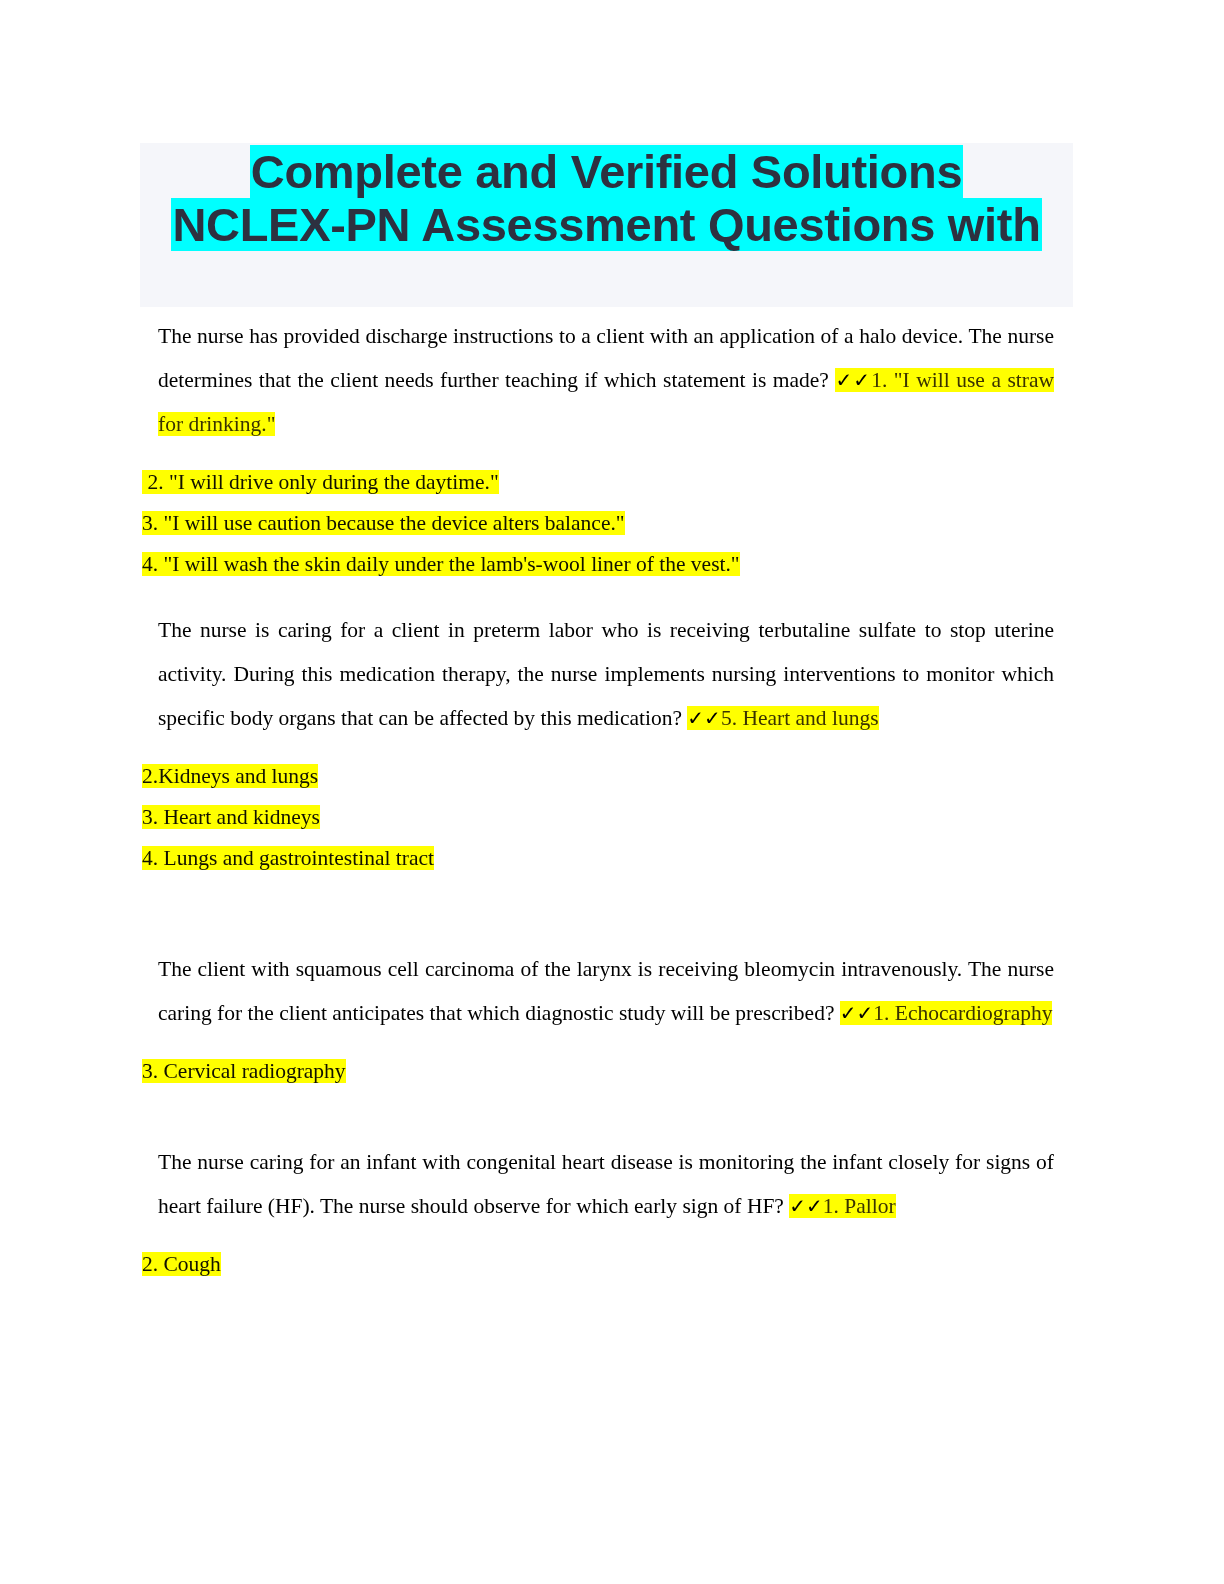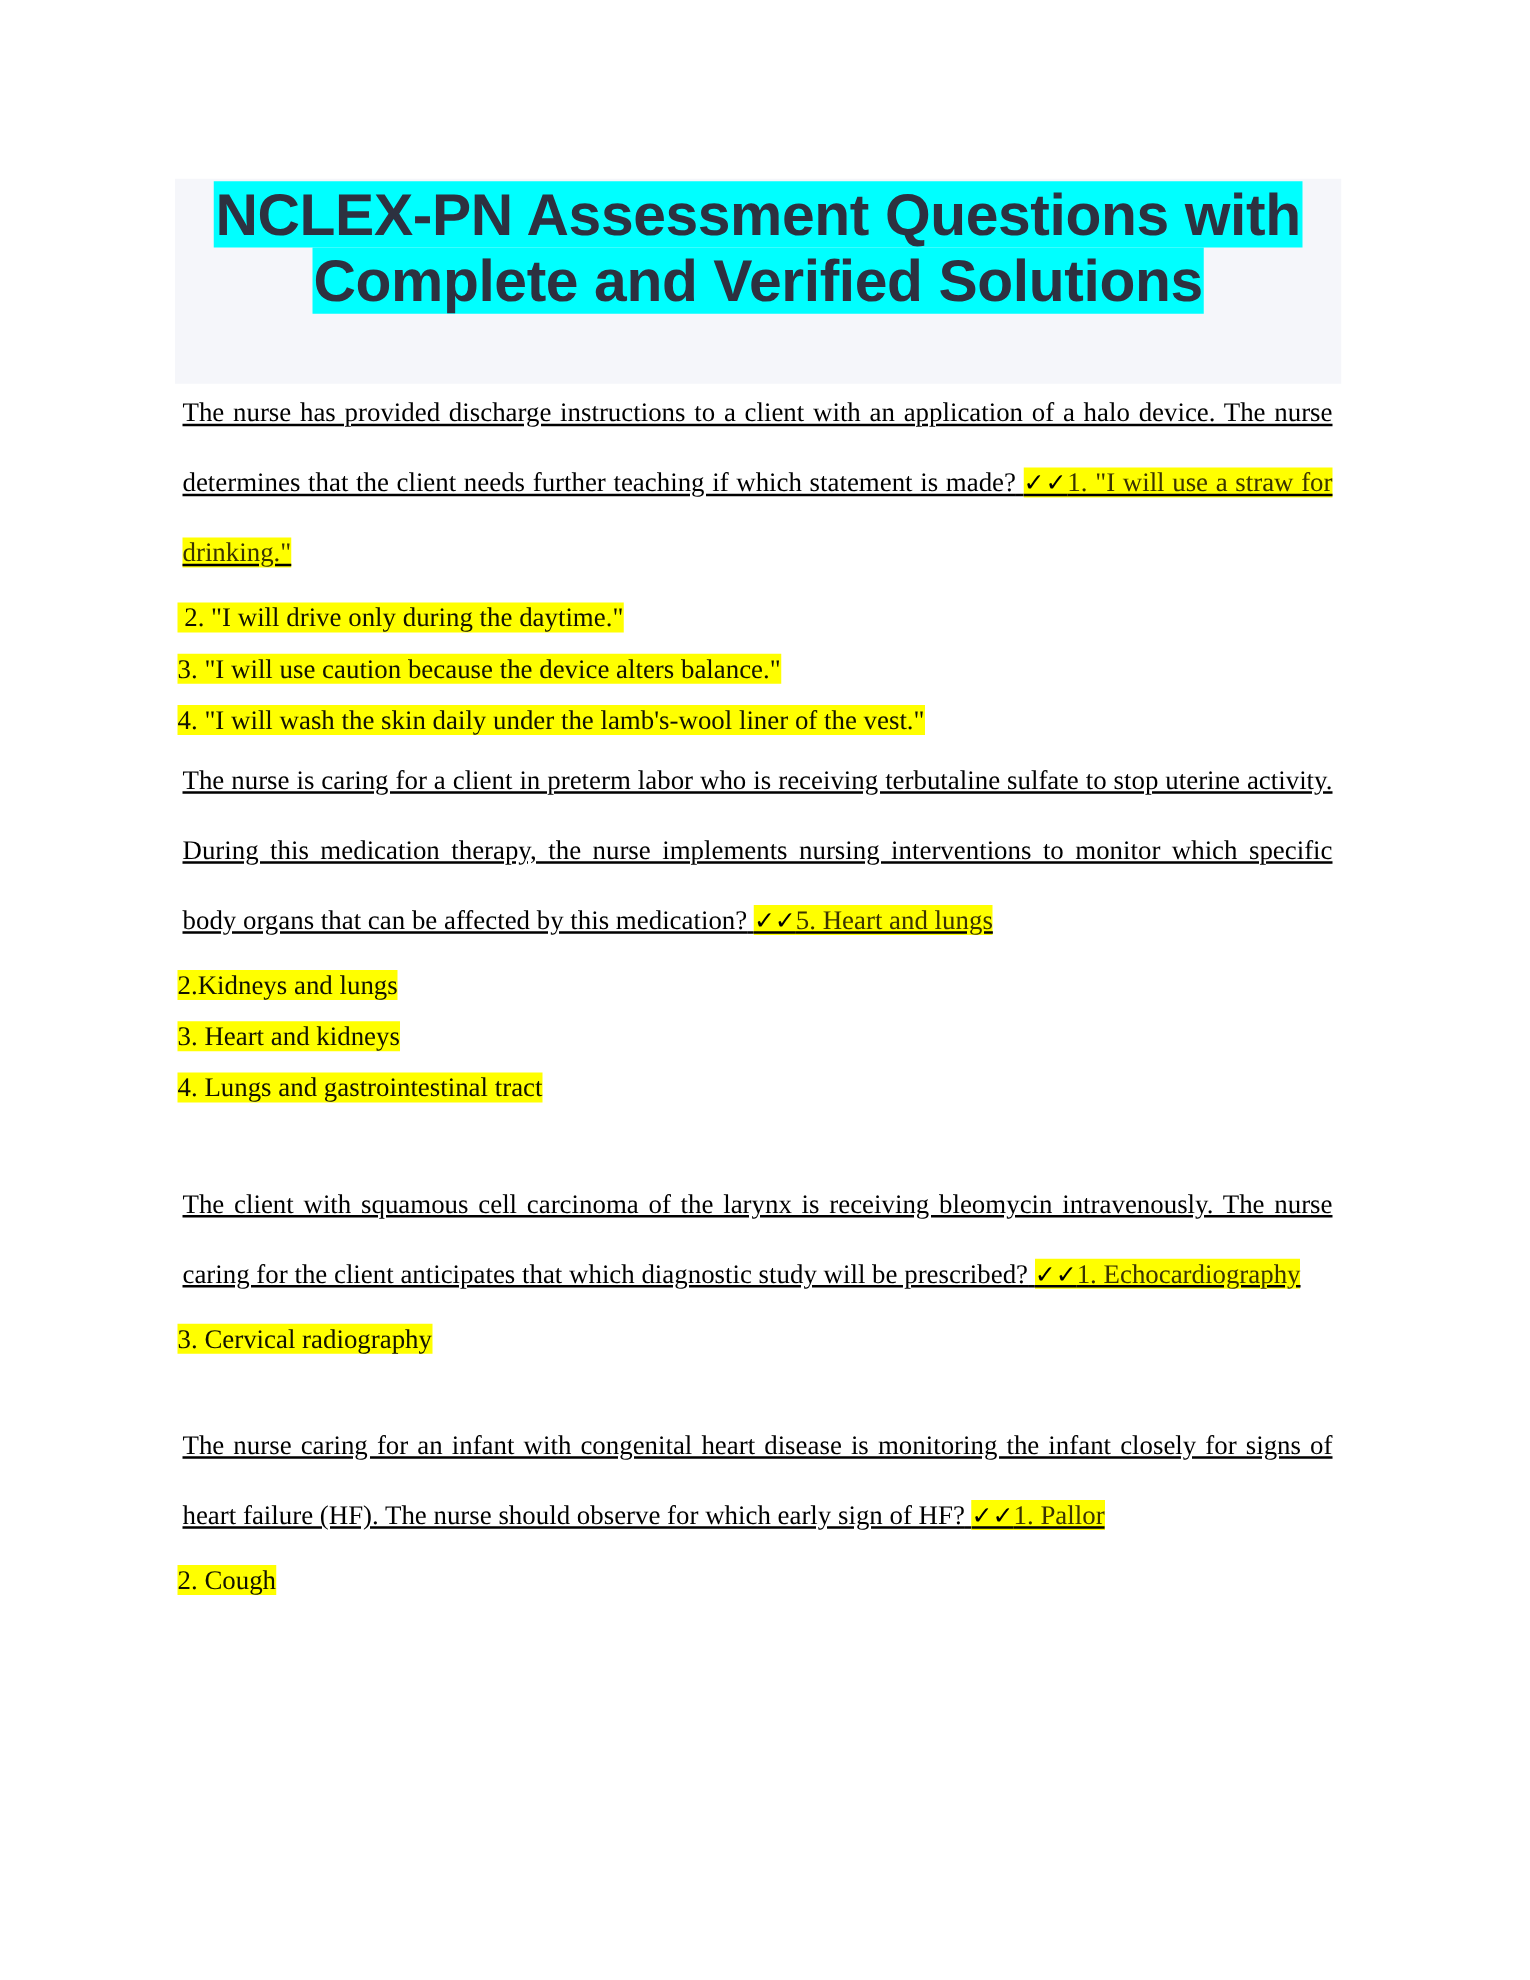--- a/index.html
+++ b/index.html
@@ -47,25 +47,24 @@
     }
     .question {
       position: absolute;
       left: 2px;
       width: 928px;
       font-family: "Liberation Serif", serif;
       font-size: 21.5px;
       color: #000000;
     }
     .stem {
-      line-height: 56px;
+      line-height: 44px;
       text-align: justify;
       text-align-last: left;
-      margin: 4px;
-      text-decoration: underline;
+      margin: 16px;
     }
     .hl {
       background: #ffff00;
       color: #3a3300;
     }
     .check {
       font-family: "DejaVu Sans", sans-serif;
       font-weight: bold;
       color: #000000;
       font-size: 20px;
@@ -80,24 +79,24 @@
     }
   </style>
 </head>
 <body>
 
 <div class="page">
 
   <div class="title-box">
     <div class="title-wrap">
       <div class="title-row">
-        <span class="title-line">NCLEX-PN Assessment Questions with</span>
+        <span class="title-line">Complete and Verified Solutions</span>
       </div>
       <div class="title-row">
-        <span class="title-line">Complete and Verified Solutions</span>
+        <span class="title-line">NCLEX-PN Assessment Questions with</span>
       </div>
     </div>
   </div>
 
   <div class="question" style="top:298px;">
     <p class="stem">
       <span>The nurse has provided discharge instructions to a client with an application of a halo device. The nurse determines that the client needs further teaching if which statement is made?</span>
       <span class="hl"><span class="check">✓✓</span><span>1. "I will use a straw for drinking."</span></span>
     </p>
     <p class="option"><span style="white-space:pre"> 2. "I will drive only during the daytime."</span></p>

